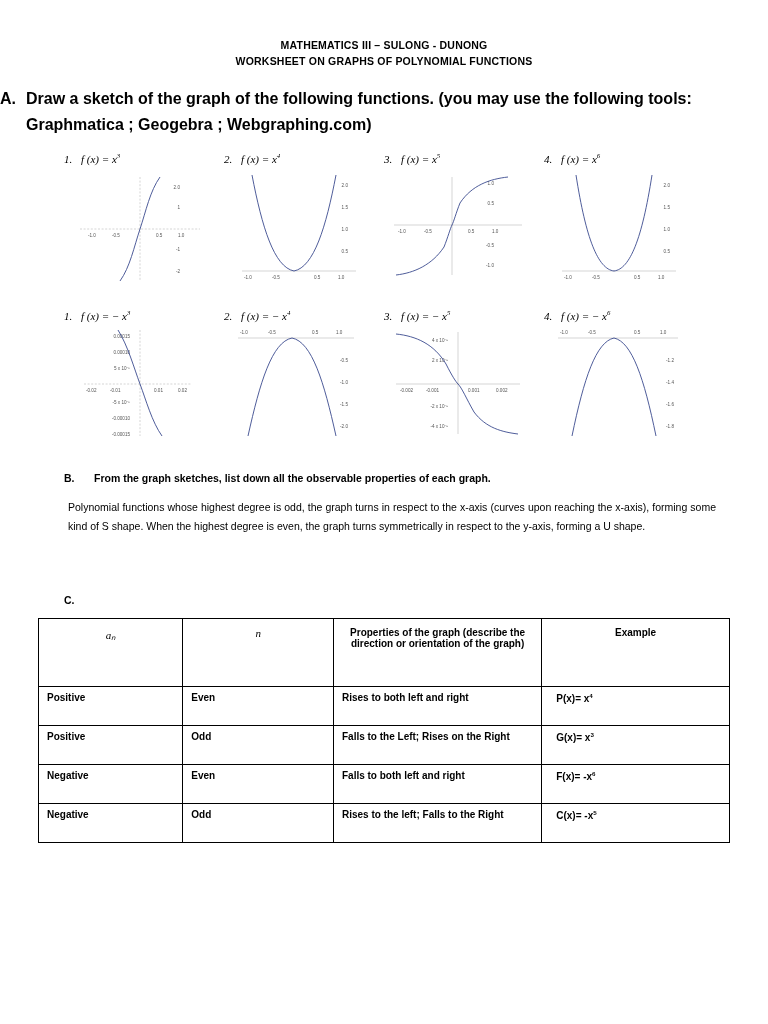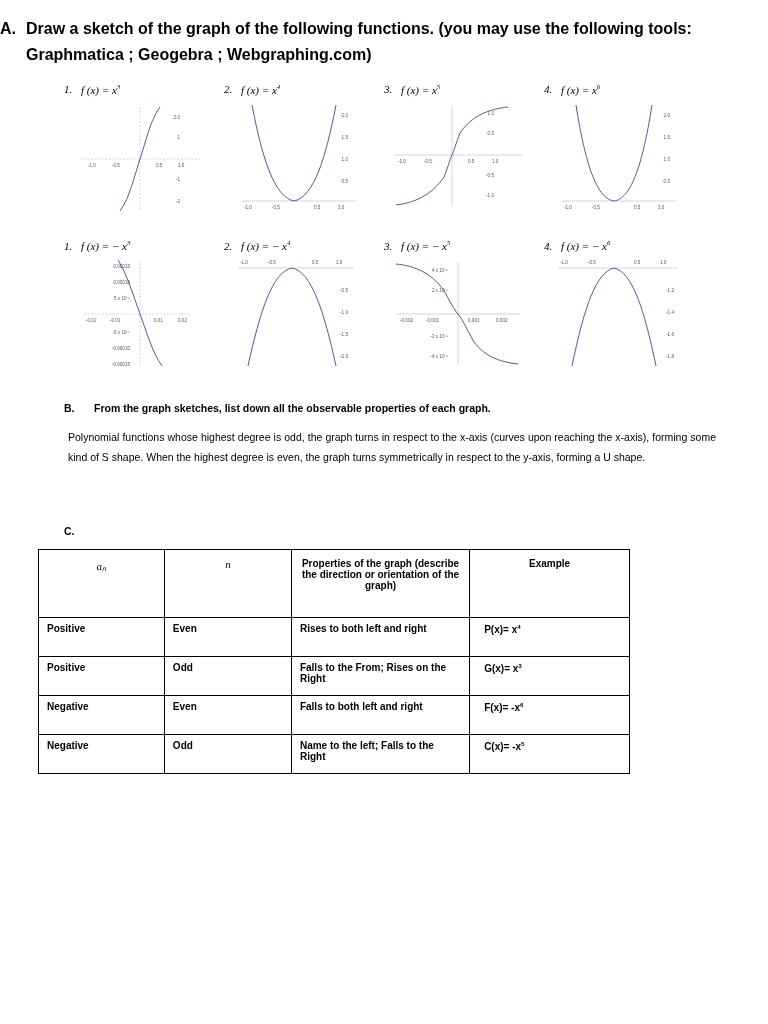--- a/index.html
+++ b/index.html
@@ -113,21 +113,21 @@
     display: flex;
     font-weight: bold;
     font-size: 10.5px;
     padding: 0 40px 0 64px;
   }
   .sec-c .letter { width: 30px; flex: 0 0 30px; }
 
   table.endbeh {
     margin: 12px 0 14px 38px;
     border-collapse: collapse;
-    width: 592px;
+    width: 692px;
     font-size: 10px;
     padding-left: 29px;
   }
   table.endbeh td, table.endbeh th {
     border: 1px solid #000;
     padding: 5px 8px;
     vertical-align: top;
   }
   table.endbeh thead td {
     text-align: center;
@@ -153,20 +153,24 @@
   .col2 { width: 150px; }
   .col3 { width: 212px; }
   .col4 { width: 190px; }
   .axis-lbl { font-size: 4.6px; fill: #555; font-family: "Liberation Sans", sans-serif; }
 </style>
 </head>
 <body>
 
 <div class="page">
 
+  <div class="header">
+    <div>MATHEMATICS III – SULONG - DUNONG</div>
+    <div>WORKSHEET ON GRAPHS OF POLYNOMIAL FUNCTIONS</div>
+  </div>
 
 
   <div class="sec-a">
     <span class="letter">A.</span>
     <span class="txt">Draw a sketch of the graph of the following functions. (you may use the following tools:  Graphmatica ; Geogebra ; Webgraphing.com)</span>
   </div>
 
   <div class="func-row">
     <div class="fn">
       <span class="num">1.</span>
@@ -361,31 +365,31 @@
     <tbody>
       <tr>
         <td class="c1">Positive</td>
         <td class="c2">Even</td>
         <td class="c3">Rises to both left and right</td>
         <td class="c4"><span>P(x)= x</span><sup>4</sup></td>
       </tr>
       <tr>
         <td class="c1">Positive</td>
         <td class="c2">Odd</td>
-        <td class="c3">Falls to the From; Rises on the Right</td>
+        <td class="c3">Falls to the Left; Rises on the Right</td>
         <td class="c4"><span>G(x)= x</span><sup>3</sup></td>
       </tr>
       <tr>
         <td class="c1">Negative</td>
         <td class="c2">Even</td>
         <td class="c3">Falls to both left and right</td>
         <td class="c4"><span>F(x)= -x</span><sup>6</sup></td>
       </tr>
       <tr>
         <td class="c1">Negative</td>
         <td class="c2">Odd</td>
-        <td class="c3">Name to the left; Falls to the Right</td>
+        <td class="c3">Rises to the left; Falls to the Right</td>
         <td class="c4"><span>C(x)= -x</span><sup>5</sup></td>
       </tr>
     </tbody>
   </table>
 
 </div>
 
 </body></html>

